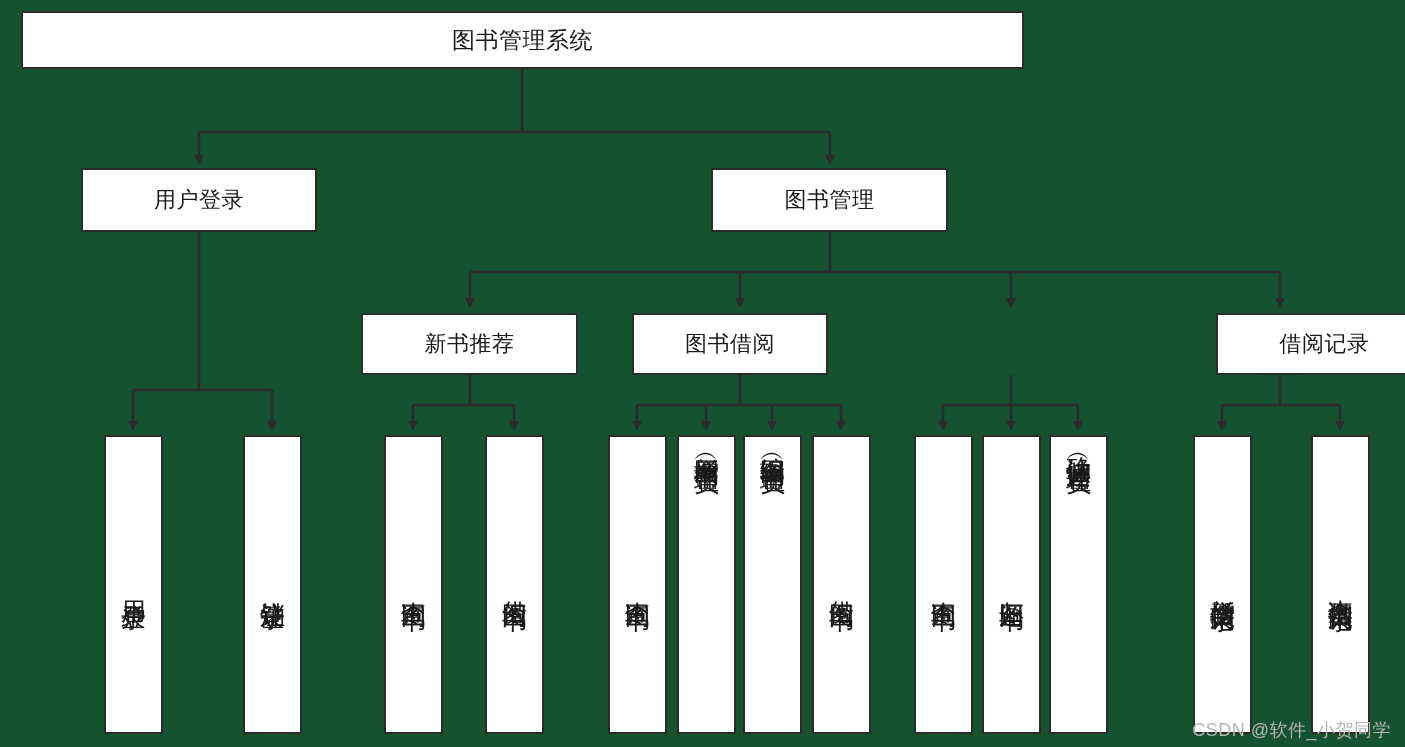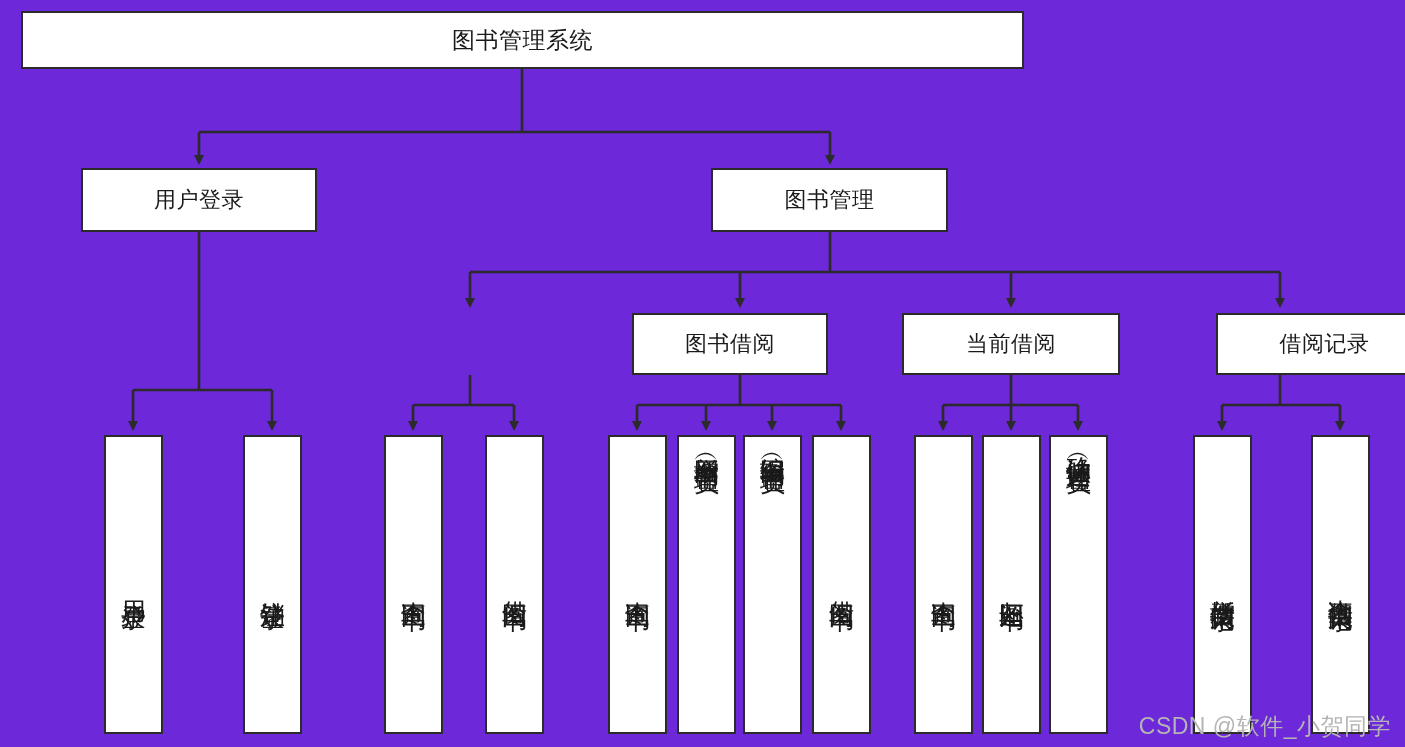--- a/index.html
+++ b/index.html
@@ -7,21 +7,21 @@
     padding: 0;
     background: #ffffff;
   }
   body {
     font-family: "Liberation Sans", "DejaVu Sans", sans-serif;
   }
   #canvas {
     position: relative;
     width: 1405px;
     height: 747px;
-    background: #6d28d9;
+    background: #14532d;
     overflow: hidden;
   }
   #edges {
     position: absolute;
     left: 0;
     top: 0;
     width: 1405px;
     height: 747px;
   }
   .node {
@@ -62,21 +62,21 @@
     letter-spacing: 2px;
     white-space: nowrap;
   }
   .node.v.centered {
     align-items: center;
   }
   .watermark {
     position: absolute;
     right: 14px;
     bottom: 5px;
-    font-size: 23px;
+    font-size: 18px;
     color: #b4b4b4;
     letter-spacing: 0.5px;
     white-space: nowrap;
     z-index: 3;
     font-family: "Liberation Sans", "DejaVu Sans", sans-serif;
   }
 </style>
 </head>
 <body>
 
@@ -136,26 +136,26 @@
     <span class="label">图书管理系统</span>
   </div>
 
   <div class="node h" style="left:81px; top:168px; width:236px; height:64px;">
     <span class="label">用户登录</span>
   </div>
   <div class="node h" style="left:711px; top:168px; width:237px; height:64px;">
     <span class="label">图书管理</span>
   </div>
 
+  <div class="node h" style="left:361px; top:313px; width:217px; height:62px;">
+    <span class="label">新书推荐</span>
+  </div>
   <div class="node h" style="left:632px; top:313px; width:196px; height:62px;">
     <span class="label">图书借阅</span>
   </div>
-  <div class="node h" style="left:902px; top:313px; width:218px; height:62px;">
-    <span class="label">当前借阅</span>
-  </div>
   <div class="node h" style="left:1216px; top:313px; width:217px; height:62px;">
     <span class="label">借阅记录</span>
   </div>
 
   <div class="node v centered" style="left:104px; top:435px; width:59px; height:299px;">
     <span class="label">用户登录</span>
   </div>
   <div class="node v centered" style="left:243px; top:435px; width:59px; height:299px;">
     <span class="label">注销登录</span>
   </div>

